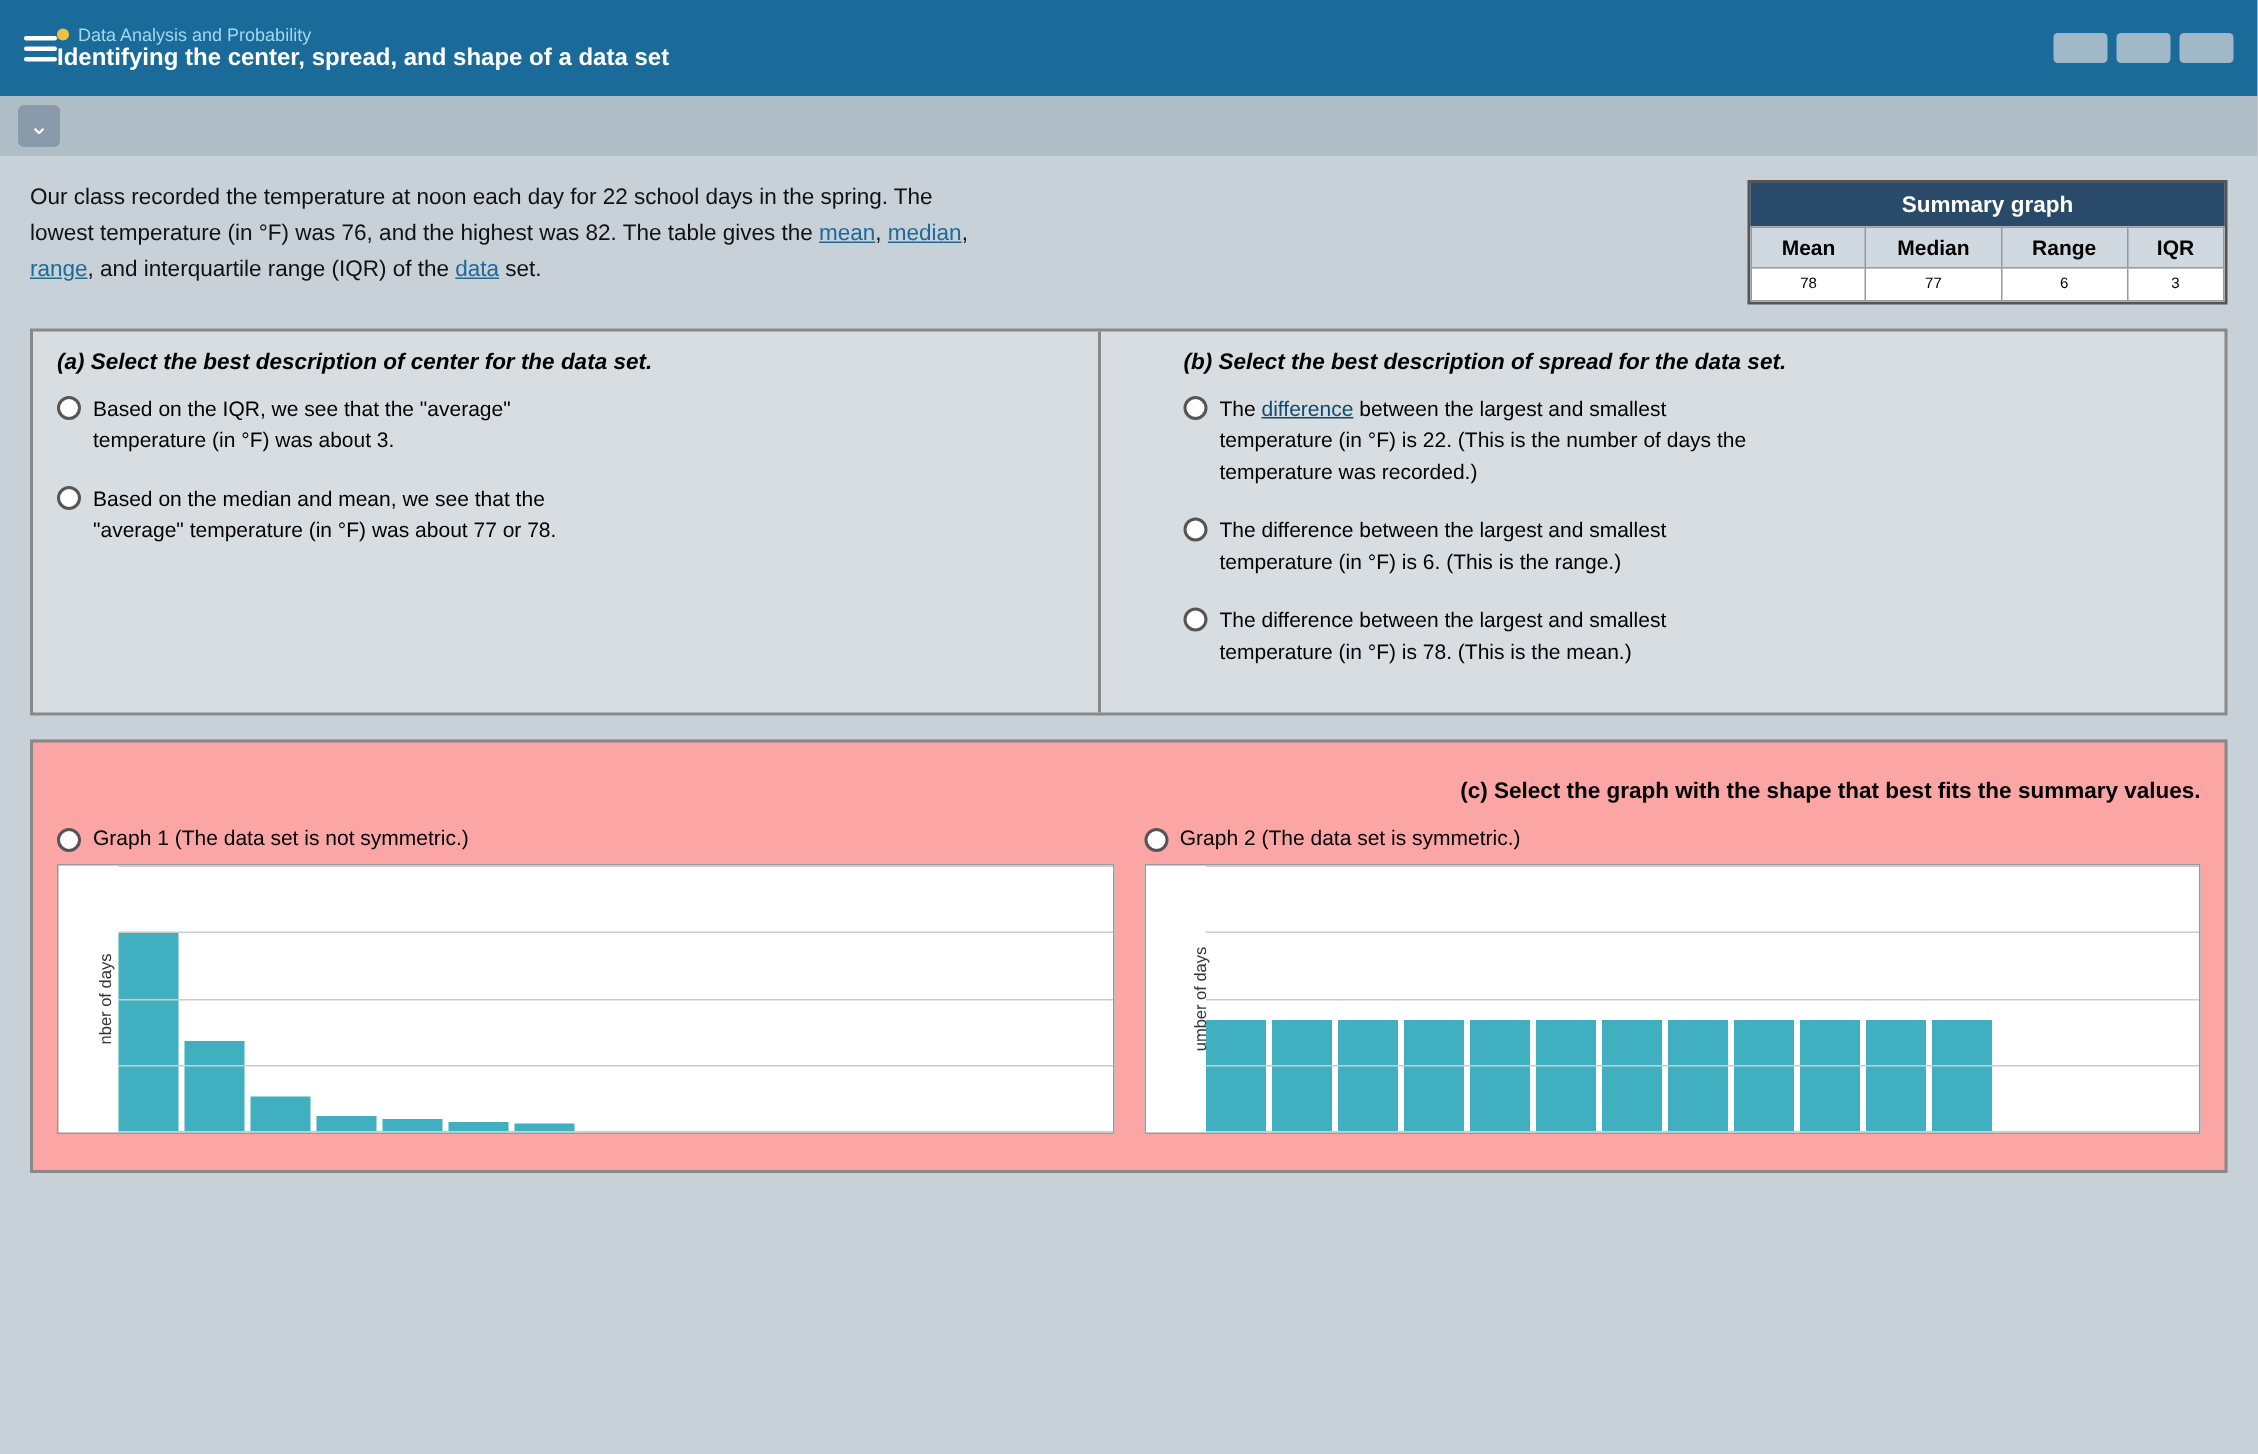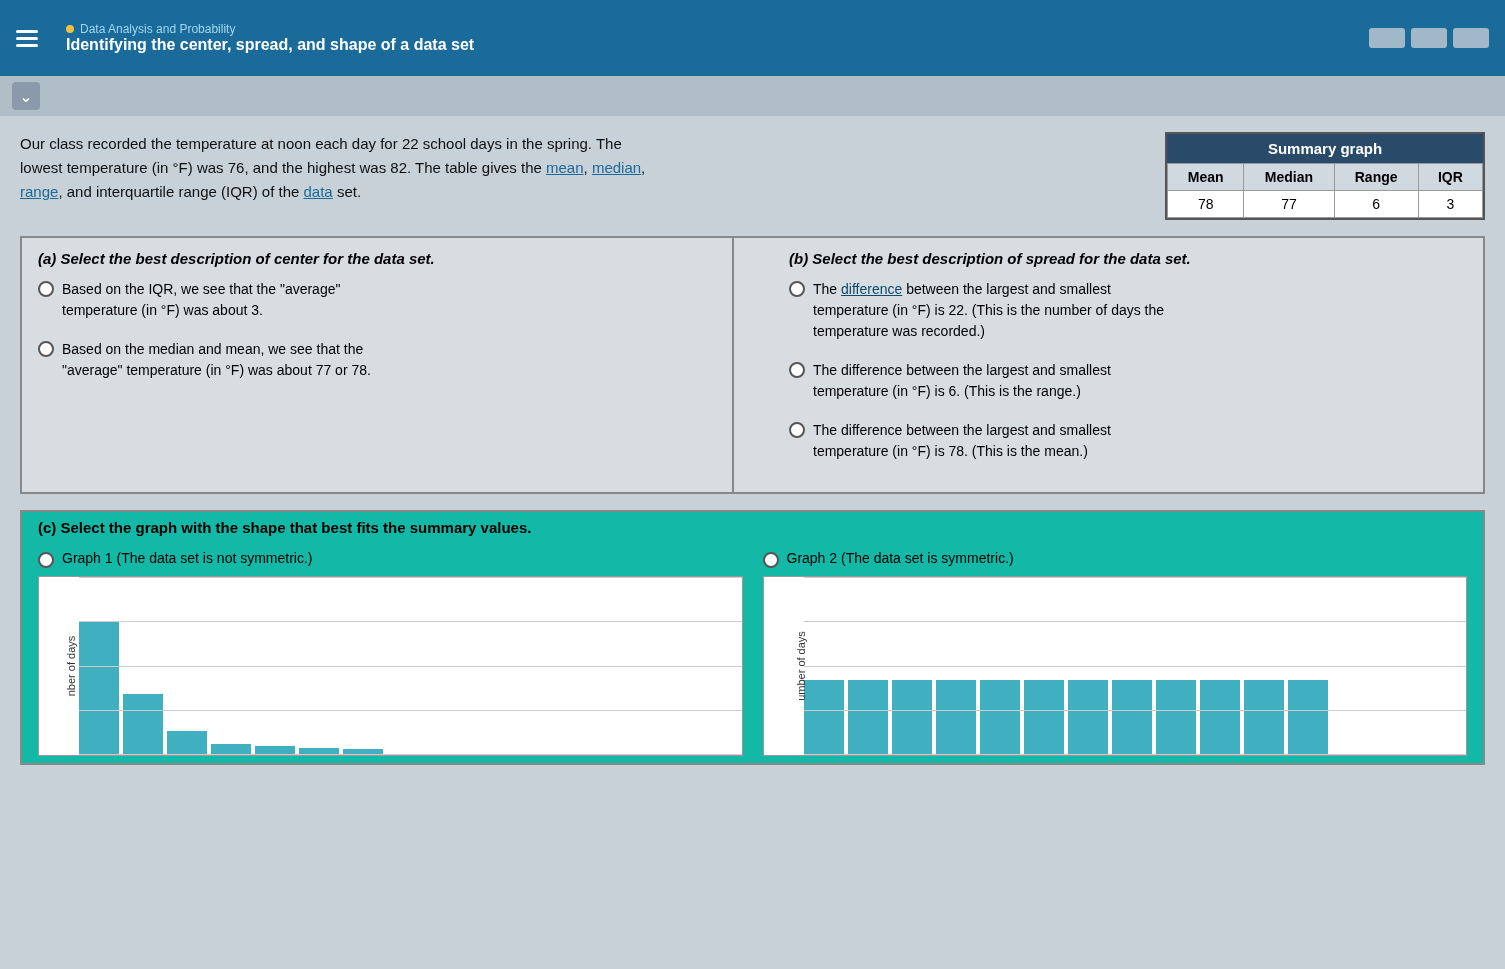--- a/index.html
+++ b/index.html
@@ -11,22 +11,22 @@
       overflow-x: hidden;
     }
 
     
     .header {
       background: #1a6a9a;
       color: white;
       padding: 8px 16px;
       display: flex;
       align-items: center;
-      gap: 28px;
-      height: 76px;
+      gap: 0;
+      height: 64px;
     }
     .header-menu-icon {
       display: flex;
       flex-direction: column;
       gap: 4px;
       cursor: pointer;
     }
     .header-menu-icon span {
       display: block;
       width: 22px;
@@ -133,21 +133,21 @@
     .summary-table th {
       background: #d0d8e0;
       border: 1px solid #999;
       padding: 5px 16px;
       font-size: 14px;
       text-align: center;
     }
     .summary-table td {
       border: 1px solid #999;
       padding: 5px 16px;
-      font-size: 14px;
+      font-size: 10px;
       text-align: center;
     }
 
     
     .questions-container {
       border: 2px solid #888;
       background: #d8dde2;
       margin-bottom: 16px;
     }
     .questions-row {
@@ -189,22 +189,23 @@
       margin-top: 2px;
     }
     .radio-option .link {
       color: #0c4a6e;
       text-decoration: underline;
     }
 
     
     .part-c-container {
       border: 2px solid #888;
-      background: #14b8a6;
-      padding: 7px 16px;
+      background: #fca5a5;
+      padding: 24px 16px;
+      text-align: right;
     }
     .part-c-heading {
       font-size: 15px;
       font-weight: bold;
       margin-bottom: 14px;
     }
     .graphs-row {
       display: flex;
       gap: 20px;
     }

